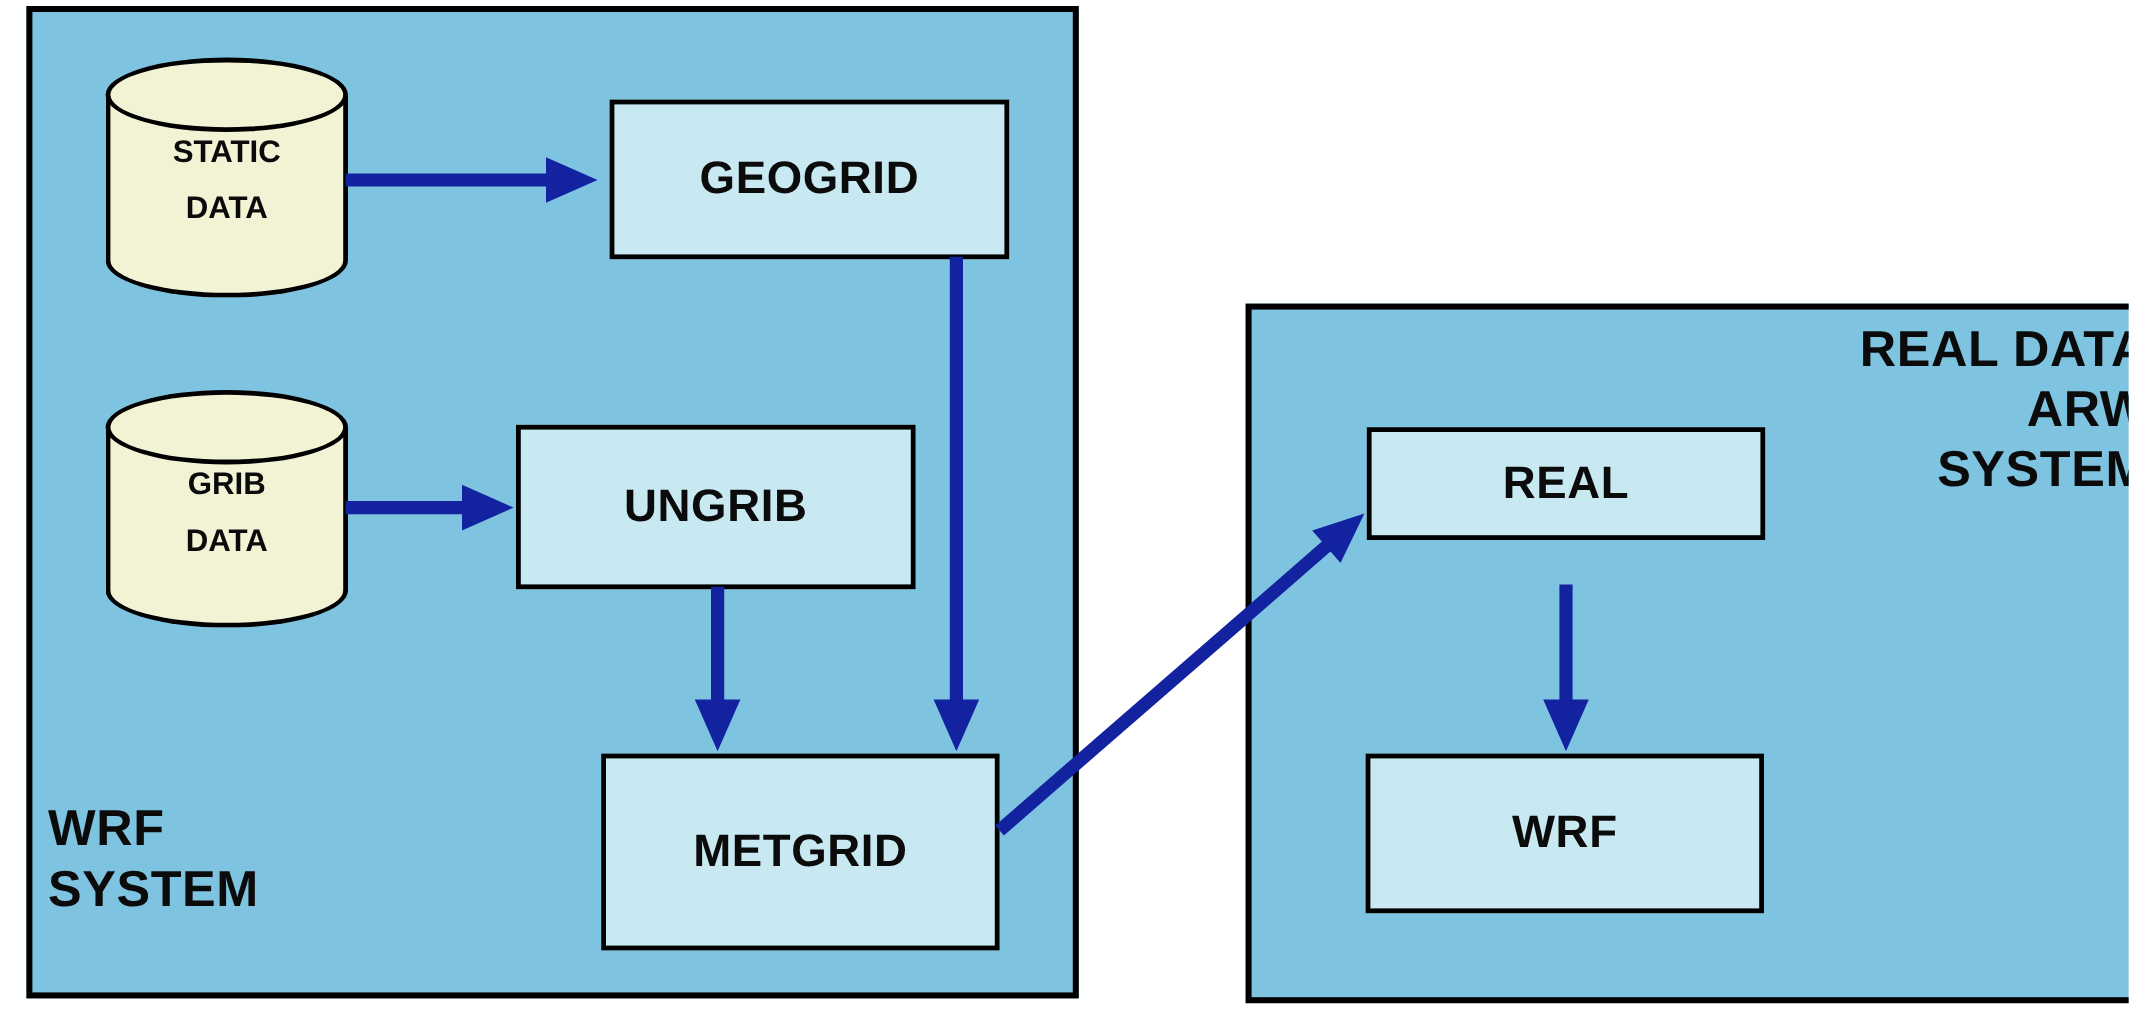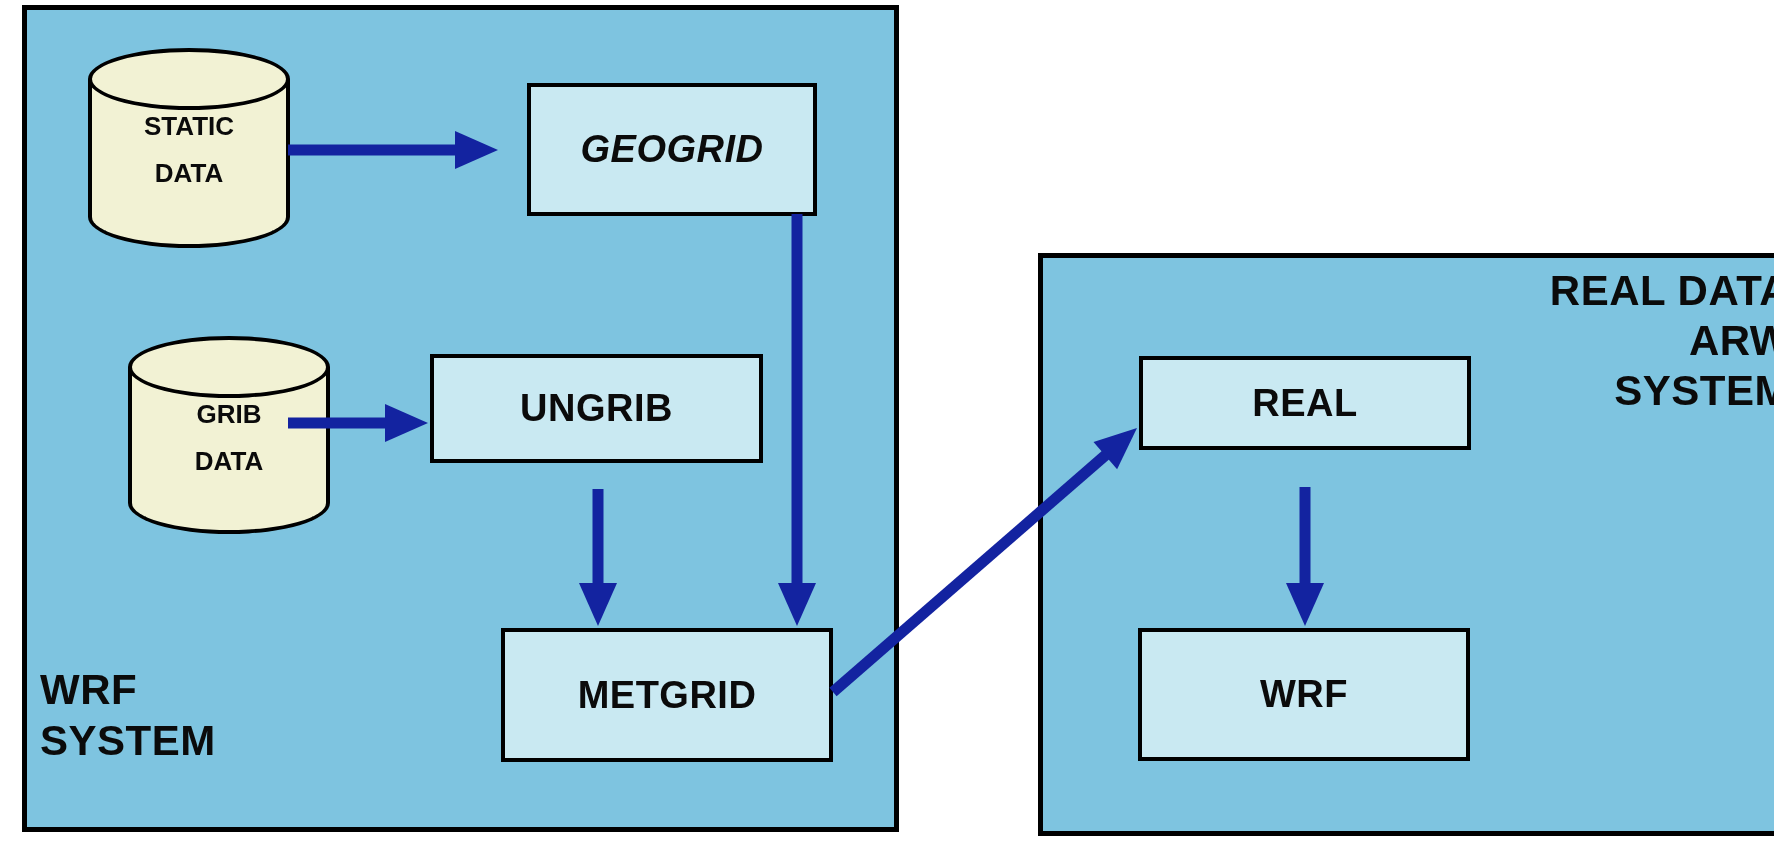--- a/index.html
+++ b/index.html
@@ -51,30 +51,30 @@
     background: var(--node-blue);
     border: 4px solid var(--outline-black);
     display: flex;
     align-items: center;
     justify-content: center;
     font-weight: bold;
     font-size: 38px;
     letter-spacing: 0.5px;
     z-index: 2;
   }
-  #box-geogrid { left: 527px; top: 83px;  width: 290px; height: 133px; font-style: italic; }
-  #box-ungrib  { left: 430px; top: 354px; width: 333px; height: 109px; }
-  #box-metgrid { left: 501px; top: 628px; width: 332px; height: 134px; }
+  #box-geogrid { left: 508px; top: 83px;  width: 333px; height: 133px; }
+  #box-ungrib  { left: 430px; top: 354px; width: 333px; height: 137px; }
+  #box-metgrid { left: 501px; top: 628px; width: 332px; height: 164px; }
   #box-real    { left: 1139px; top: 356px; width: 332px; height: 94px; }
   #box-wrf     { left: 1138px; top: 628px; width: 332px; height: 133px; }
 
   
   .cylinder { position: absolute; width: 202px; height: 200px; z-index: 2; }
   #cyl-static { left: 88px; top: 48px; }
-  #cyl-grib   { left: 88px; top: 336px; height: 198px; margin-left: 40px; }
+  #cyl-grib   { left: 88px; top: 325px; height: 198px; }
   .cyl-body {
     position: absolute;
     left: 0; top: 31px; right: 0; bottom: 0;
     background: var(--cylinder-cream);
     border: 4px solid var(--outline-black);
     border-top: none;
     border-radius: 0 0 101px 101px / 0 0 31px 31px;
   }
   .cyl-top {
     position: absolute;

